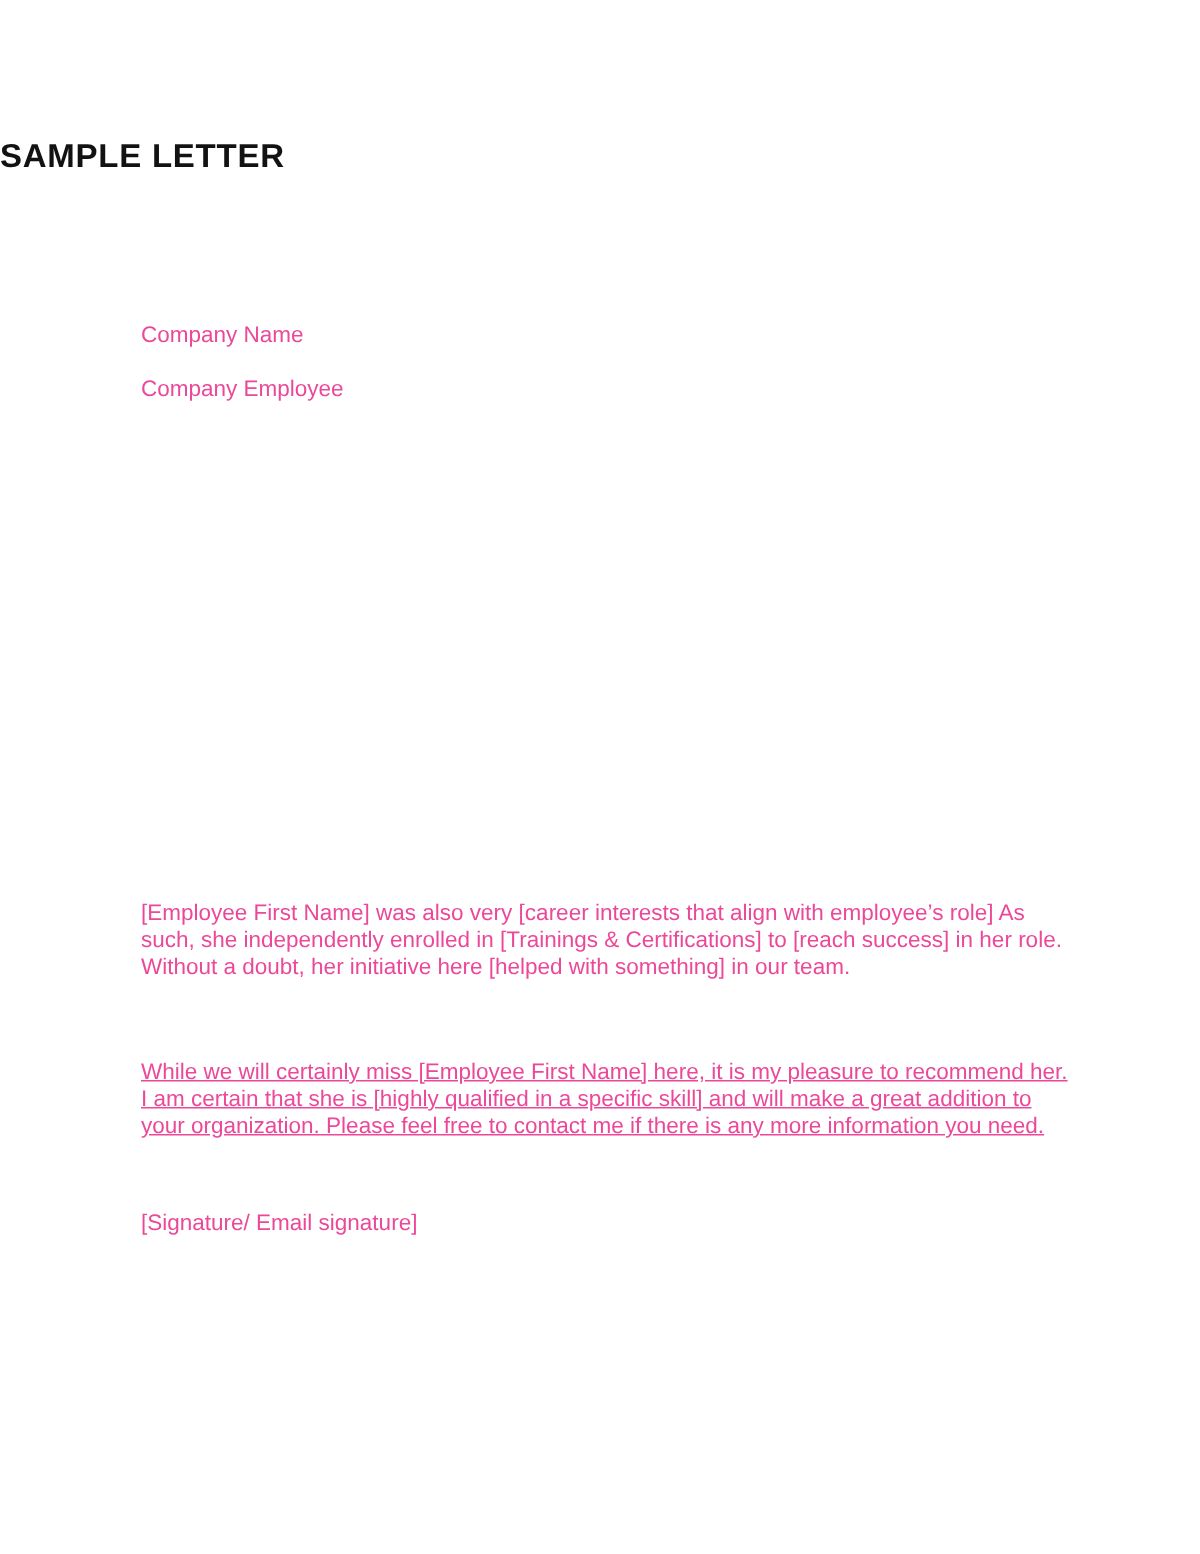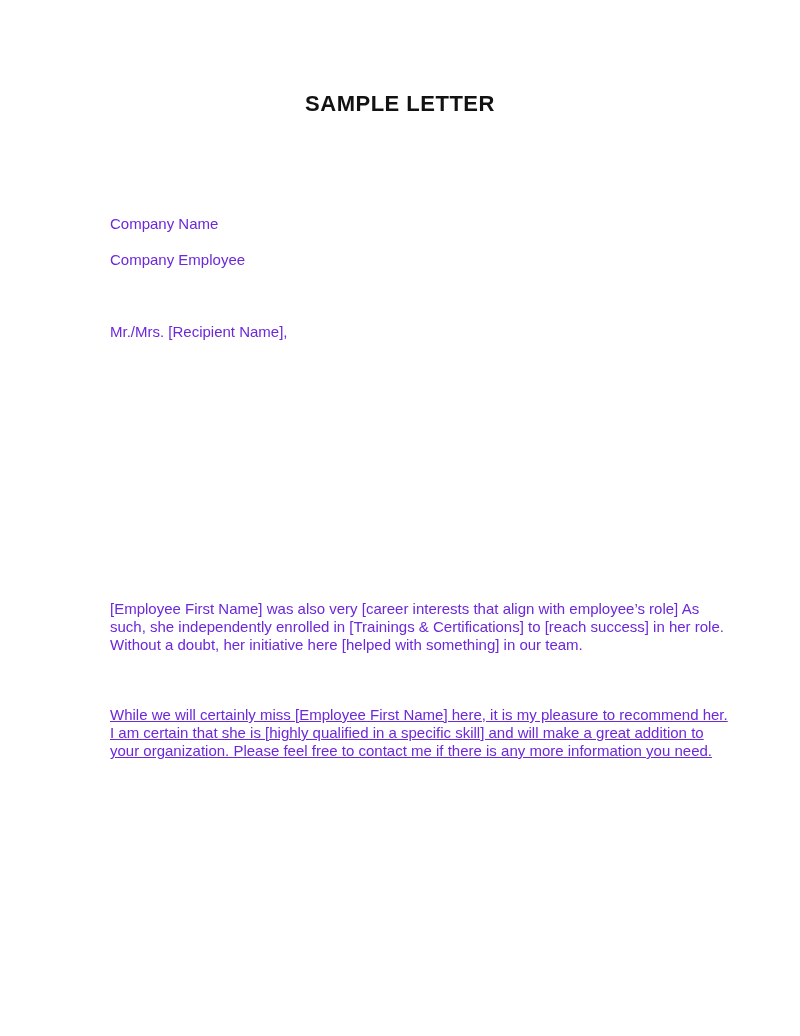--- a/index.html
+++ b/index.html
@@ -14,34 +14,33 @@
     background: #ffffff;
     font-family: "Liberation Sans", sans-serif;
     color: #1b1b1b;
     overflow: hidden;
   }
   .letter-title {
     position: absolute;
     top: 91px;
     left: 0;
     right: 0;
-    text-align: center;
+    text-align: left;
     font-size: 22px;
     font-weight: 700;
     letter-spacing: 0.5px;
     color: #121212;
   }
   .body-text {
     position: absolute;
     left: 94px;
     width: 618px;
     font-size: 15px;
     line-height: 18px;
-    color: #6d28d9;
-    margin-left: 16px;
+    color: #ec4899;
   }
   .company-name    { top: 215px; }
   .company-address { top: 251px; }
   .salutation      { top: 323px; }
   .para-1          { top: 395px; }
   .para-2          { top: 485px; }
   .para-3          { top: 600px; }
   .para-4          { top: 706px; text-decoration: underline; }
   .signature       { top: 807px; }
 </style>
@@ -49,22 +48,22 @@
 <body>
 
 <div class="page">
 
   <div class="letter-title">SAMPLE LETTER</div>
 
   <div class="body-text company-name">Company Name</div>
 
   <div class="body-text company-address">Company Employee</div>
 
-  <div class="body-text salutation">Mr./Mrs. [Recipient Name],</div>
 
 
 
   <div class="body-text para-3">[Employee First Name] was also very [career interests that align with employee’s role] As such, she independently enrolled in [Trainings &amp; Certifications] to [reach success] in her role. Without a doubt, her initiative here [helped with something] in our team.</div>
 
   <div class="body-text para-4">While we will certainly miss [Employee First Name] here, it is my pleasure to recommend her. I am certain that she is [highly qualified in a specific skill] and will make a great addition to your organization. Please feel free to contact me if there is any more information you need.</div>
 
+  <div class="body-text signature">[Signature/ Email signature]</div>
 
 </div>
 
 </body></html>

